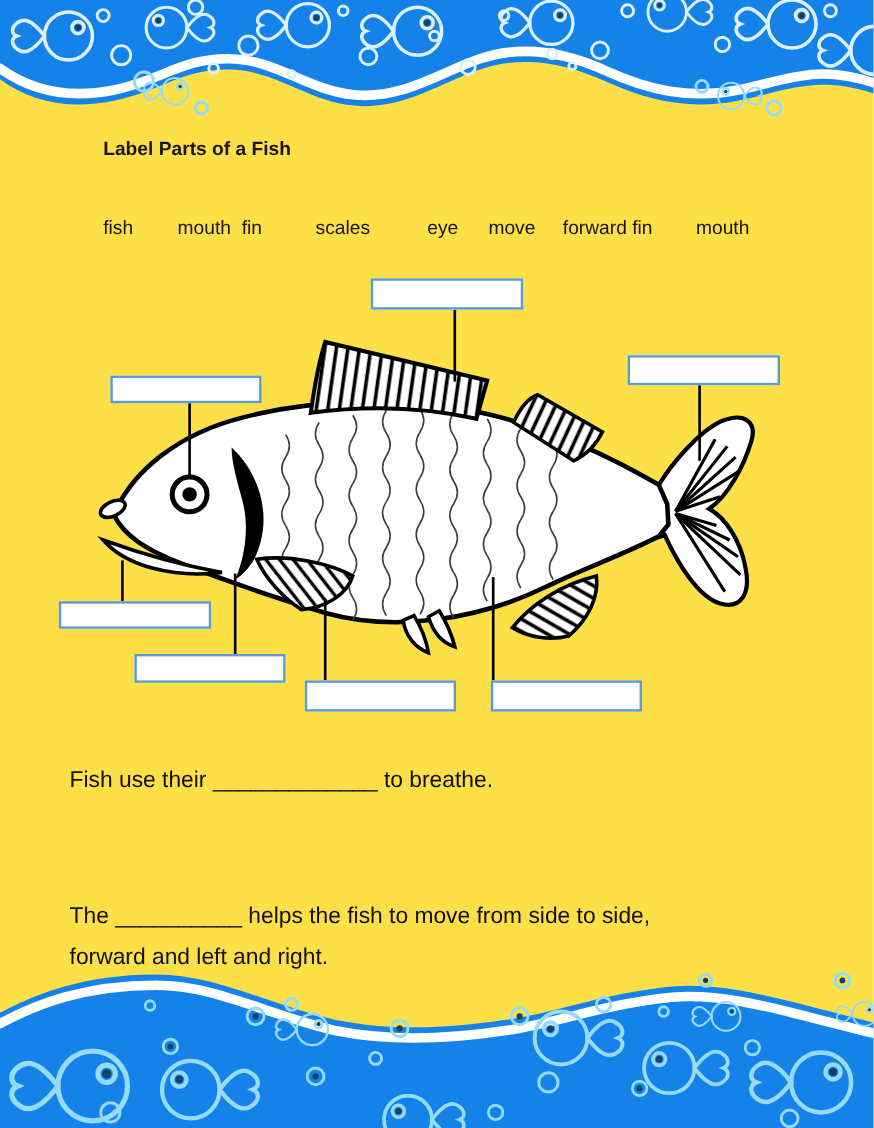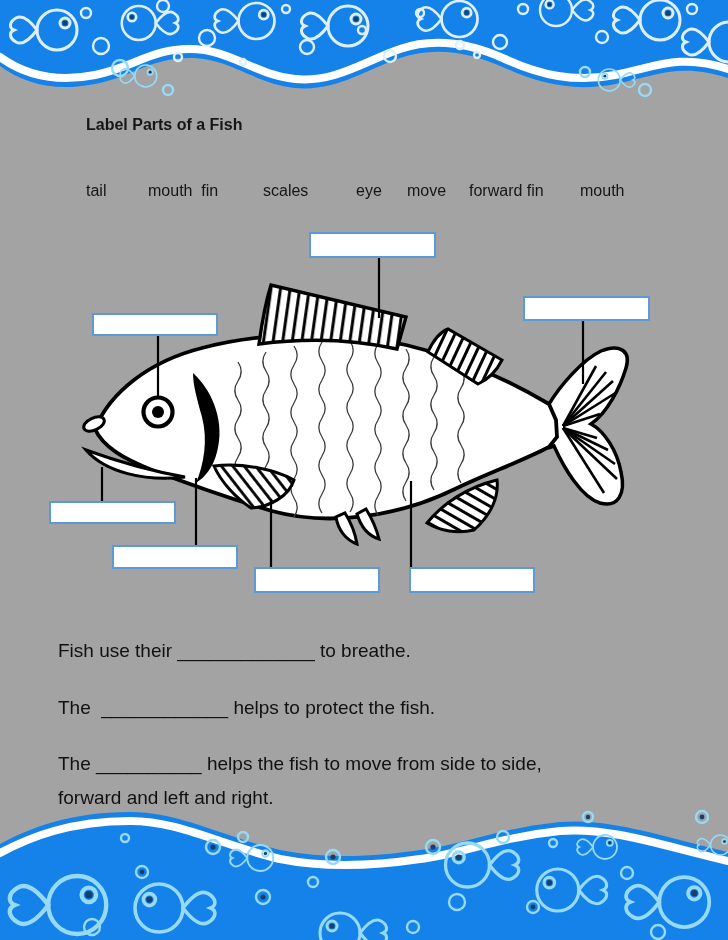--- a/index.html
+++ b/index.html
@@ -7,21 +7,21 @@
     --fish-top:#ddeffb;
     --fish-bottom:#96daf5;
     --pupil:#16406b;
     --box-border:#5b9bd5;
     --ink:#000000;
     --scale-line:#3c3c3c;
     --text:#161616;
   }
   html,body{margin:0;padding:0;}
   body{width:728px;height:940px;background:#ffffff;font-family:"Liberation Sans",sans-serif;}
-  .page{position:relative;width:728px;height:940px;overflow:hidden;background:#a3a3a3;}
+  .page{position:relative;width:728px;height:940px;overflow:hidden;background:#fde047;}
   .art{position:absolute;left:0;top:0;width:728px;height:940px;display:block;pointer-events:none;}
   .band{fill:var(--border-blue);}
   .wave{fill:none;stroke:#ffffff;stroke-width:8;stroke-linecap:round;}
   .tfish{stroke:var(--fish-top);fill:none;stroke-width:3;}
   .bfish{stroke:var(--fish-bottom);fill:none;stroke-width:3;}
   .tbub{stroke:var(--fish-top);fill:none;stroke-width:2.4;}
   .bbub{stroke:var(--fish-bottom);fill:none;stroke-width:2.4;}
   .pupil{fill:var(--pupil);stroke:none;}
   .ink{stroke:var(--ink);fill:none;}
   .wht{fill:#ffffff;stroke:var(--ink);}
@@ -216,35 +216,34 @@
         <line class="leader" x1="196" y1="478" x2="196" y2="545"></line>
         <line class="leader" x1="271" y1="499" x2="271" y2="567"></line>
         <line class="leader" x1="411" y1="481" x2="411" y2="567"></line>
       </g>
     </g>
   </svg>
 
   <h1 class="title">Label Parts of a Fish</h1>
 
   <div class="wordbank">
-    <span style="left:86px">tail</span>
+    <span style="left:86px">fish</span>
     <span style="left:148px">mouth  fin</span>
     <span style="left:263px">scales</span>
     <span style="left:356px">eye</span>
     <span style="left:407px">move</span>
     <span style="left:469px">forward fin</span>
     <span style="left:580px">mouth</span>
   </div>
 
   <input class="label-box" style="left: 309px; top: 232px; width: 127px; height: 26px;" type="text" value="">
   <input class="label-box" style="left: 92px; top: 313px; width: 126px; height: 23px;" type="text" value="">
   <input class="label-box" style="left: 523px; top: 296px; width: 127px; height: 25px;" type="text" value="">
   <input class="label-box" style="left: 49px; top: 501px; width: 127px; height: 23px;" type="text" value="">
   <input class="label-box" style="left: 112px; top: 545px; width: 126px; height: 24px;" type="text" value="">
   <input class="label-box" style="left: 254px; top: 567px; width: 126px; height: 26px;" type="text" value="">
   <input class="label-box" style="left: 409px; top: 567px; width: 126px; height: 26px;" type="text" value="">
 
   <div class="sentence" style="top:637px">Fish use their _____________ to breathe.</div>
-  <div class="sentence" style="top:694px">The  ____________ helps to protect the fish.</div>
   <div class="sentence" style="top:750px">The __________ helps the fish to move from side to side,</div>
   <div class="sentence" style="top:784px">forward and left and right.</div>
 
 </div>
 
 </body></html>

